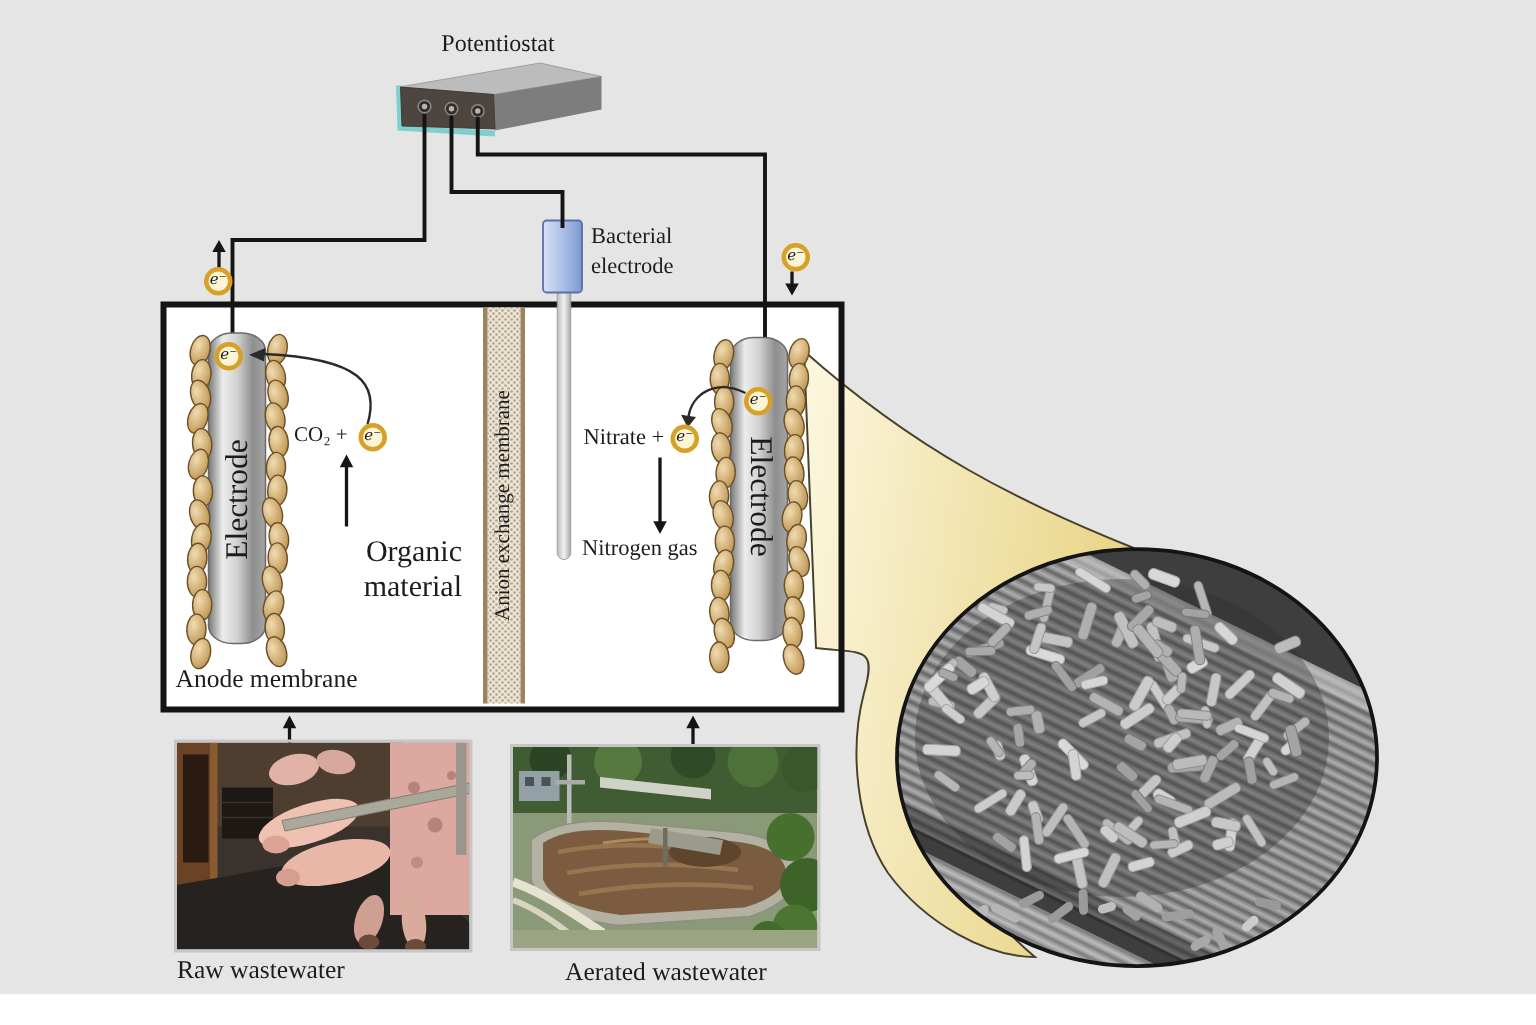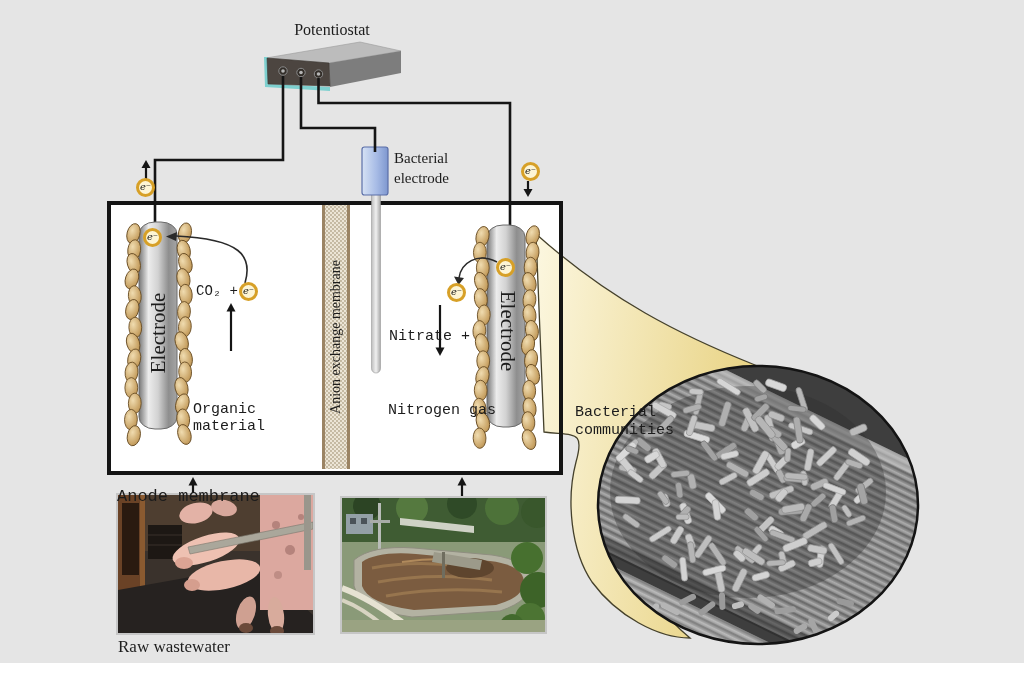--- a/index.html
+++ b/index.html
@@ -1,21 +1,21 @@
 <!DOCTYPE html>
 <html><head>
 <meta charset="utf-8">
 <style>
   html,body{margin:0;padding:0;background:#ffffff;}
   .canvas{position:relative;width:1024px;height:663px;background:#e5e5e5;overflow:hidden;}
   .canvas svg{position:absolute;left:0;top:0;}
   .lbl{position:absolute;color:#1c1c1c;white-space:pre-line;}
   .serif{font-family:"Liberation Serif", serif;}
-  .sans{font-family:Liberation Mono, monospace;margin-top:44px;}
-  .djv{font-family:Liberation Mono, monospace;}
+  .sans{font-family:Liberation Serif, serif;}
+  .djv{font-family:Liberation Serif, serif;}
   .rot{transform:translate(-50%,-50%) rotate(-90deg);white-space:nowrap;}
   .rotcw{transform:translate(-50%,-50%) rotate(90deg);white-space:nowrap;}
   .ebadge{
     position:absolute;width:19px;height:19px;box-sizing:border-box;
     border:3px solid #d7a027;border-radius:50%;background:#fdf5d5;
     display:flex;align-items:center;justify-content:center;
     font-family:"DejaVu Serif", serif;font-style:italic;font-size:10px;color:#141414;
     line-height:1;padding-bottom:1px;
   }
 </style>
@@ -438,30 +438,30 @@
 
 
 <div class="lbl serif rot" style="left:336px;top:337px;font-size:14px">Anion exchange membrane</div>
 
 <div class="lbl serif rot" style="left:158px;top:333px;font-size:21px">Electrode</div>
 
 <div class="lbl serif rotcw" style="left:507px;top:331px;font-size:21px">Electrode</div>
 
 <div class="lbl djv" style="left:196px;top:283px;font-size:14px">CO₂ +</div>
 
-<div class="lbl sans" style="left:193px;top:357px;width:115px;text-align:left;font-size:15px">Organic material</div>
+<div class="lbl sans" style="left:193px;top:357px;width:115px;text-align:right;font-size:20px">Organic material</div>
 
 <div class="lbl sans" style="left:389px;top:284px;font-size:15px">Nitrate +</div>
 
 <div class="lbl sans" style="left:388px;top:358px;font-size:15px">Nitrogen gas</div>
 
-<div class="lbl sans" style="left:575px;top:360px;width:100px;font-size:15px;line-height:1.2">Bacterial communities</div>
 
 <div class="lbl serif" style="left:118px;top:637px;width:196px;text-align:left;font-size:17px">Raw wastewater</div>
 
+<div class="lbl serif" style="left:342px;top:638px;width:204px;text-align:center;font-size:17px">Aerated wastewater</div>
 
 <div class="ebadge" style="left:136px;top:178px">e⁻</div>
 <div class="ebadge" style="left:521px;top:162px">e⁻</div>
 <div class="ebadge" style="left:143px;top:228px">e⁻</div>
 <div class="ebadge" style="left:239px;top:282px">e⁻</div>
 <div class="ebadge" style="left:496px;top:258px">e⁻</div>
 <div class="ebadge" style="left:447px;top:283px">e⁻</div>
 
 </div>
 

